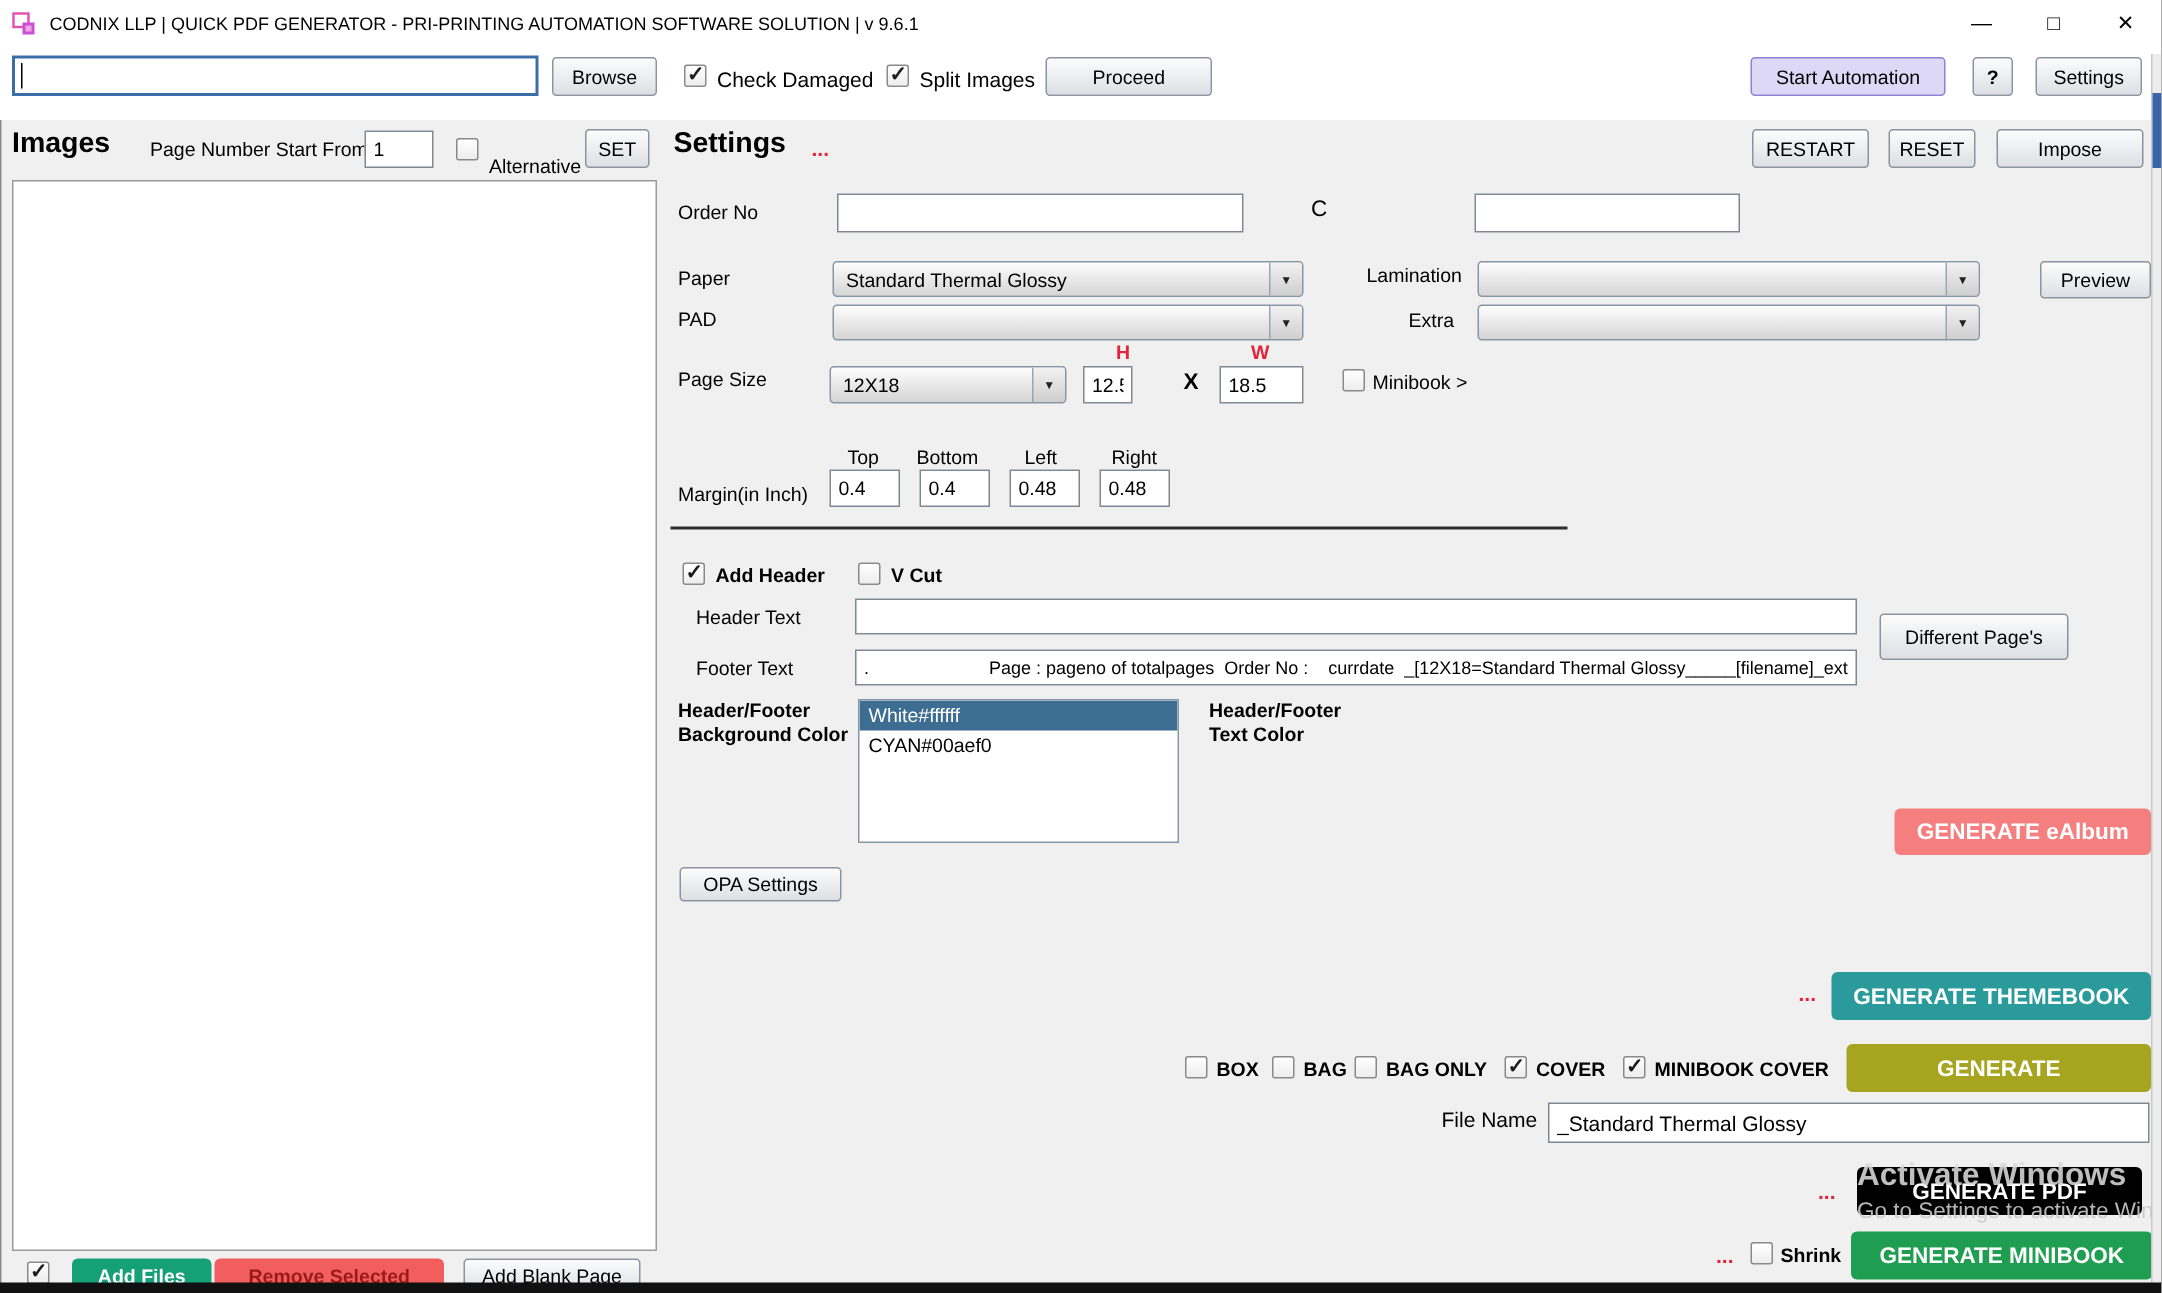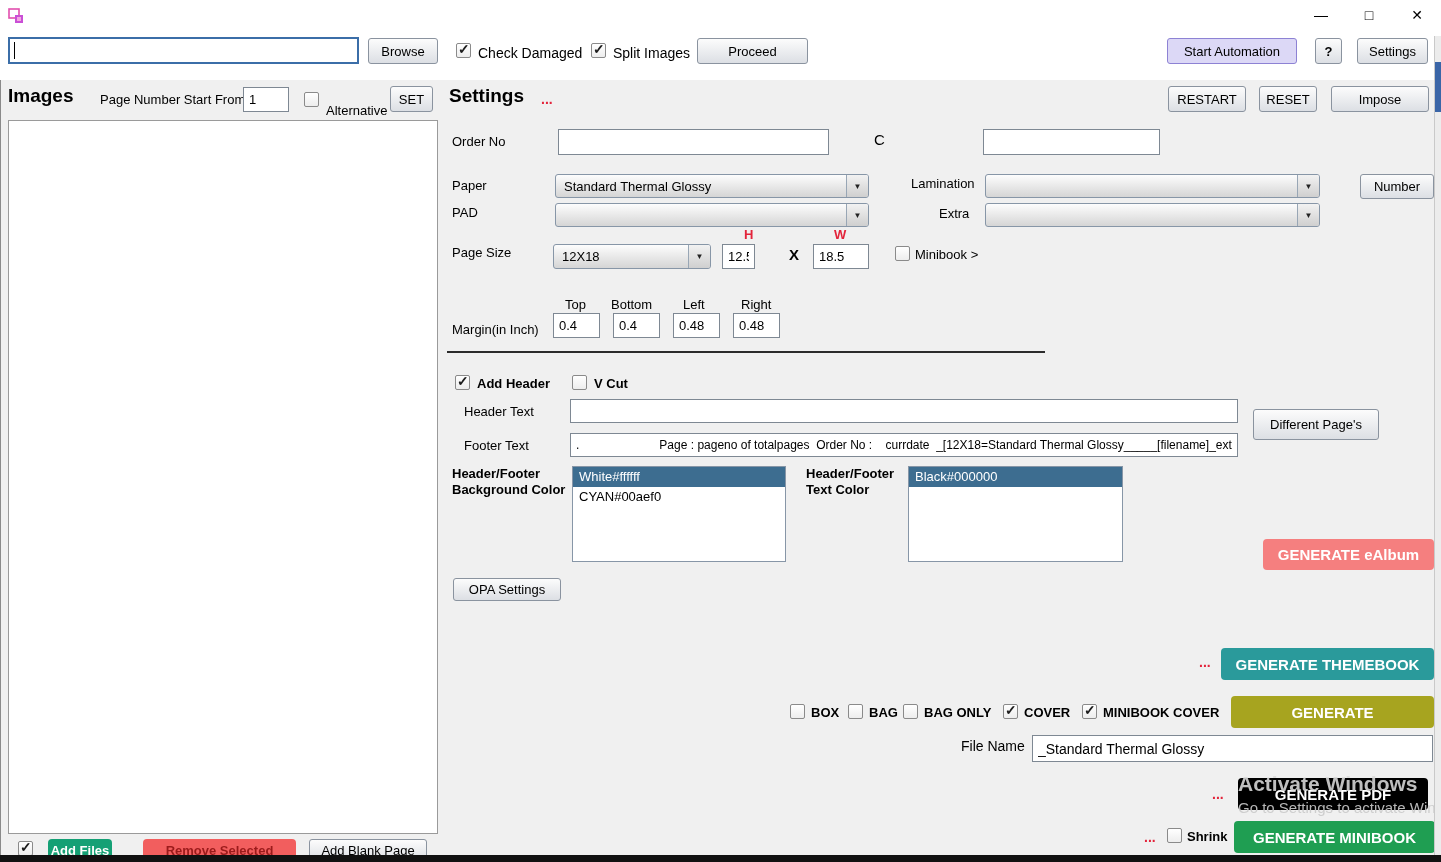--- a/index.html
+++ b/index.html
@@ -50,20 +50,21 @@
 
   <div class="topwhite"></div>
 
   <span class="abs" style="left:8px;top:7px;width:18px;height:18px;">
     <svg width="18" height="18" viewBox="0 0 18 18">
       <rect x="1" y="2" width="10" height="9" fill="none" stroke="#e24fae" stroke-width="1.6"></rect>
       <rect x="7" y="8" width="8" height="8" fill="#c94fd6"></rect>
       <rect x="9" y="10" width="4" height="4" fill="#f3a6e0"></rect>
     </svg>
   </span>
+  <span class="lbl" style="left:33px;top:9px;font-size:12px;">CODNIX LLP | QUICK PDF GENERATOR - PRI-PRINTING AUTOMATION SOFTWARE SOLUTION | v 9.6.1</span>
 
   <div class="btn ghost" style="left:1300px;top:3px;width:42px;height:24px;">—</div>
   <div class="btn ghost" style="left:1348px;top:3px;width:42px;height:24px;">□</div>
   <div class="btn ghost" style="left:1396px;top:3px;width:42px;height:24px;">✕</div>
 
   <input class="inp" style="left: 8px; top: 37px; width: 351px; height: 27px; border: 2px solid rgb(59, 110, 168);" value="">
   <span class="caret" style="left:14px;top:42px;"></span>
 
   <div class="btn" style="left:368px;top:38px;width:70px;height:26px;">Browse</div>
 
@@ -97,40 +98,40 @@
 
   <div class="btn" style="left:1168px;top:86px;width:78px;height:26px;">RESTART</div>
   <div class="btn" style="left:1259px;top:86px;width:58px;height:26px;">RESET</div>
   <div class="btn" style="left:1331px;top:86px;width:98px;height:26px;">Impose</div>
 
   <div class="abs" style="left:8px;top:120px;width:430px;height:714px;background:#fff;border:1px solid #9a9a9a;"></div>
 
   <span class="cb checked" style="left:18px;top:841px;">
     <span class="tick">✓</span>
   </span>
-  <div class="cbtn" style="left:48px;top:839px;width:64px;height:23px;background:#15a075;font-size:13px;">Add Files</div>
+  <div class="cbtn" style="left:48px;top:839px;width:93px;height:23px;background:#15a075;font-size:13px;">Add Files</div>
   <div class="cbtn" style="left:143px;top:839px;width:153px;height:23px;background:#f25e5e;color:#9b1b1b;font-size:13px;">Remove Selected</div>
   <div class="btn" style="left:309px;top:839px;width:118px;height:23px;">Add Blank Page</div>
 
   <span class="lbl" style="left:452px;top:134px;">Order No</span>
   <input class="inp" style="left: 558px; top: 129px; width: 271px; height: 26px;" value="">
   <span class="lbl" style="left:874px;top:131px;font-size:15px;">C</span>
   <input class="inp" style="left: 983px; top: 129px; width: 177px; height: 26px;" value="">
 
   <span class="lbl" style="left:452px;top:178px;">Paper</span>
   <div class="combo" style="left:555px;top:174px;width:314px;height:24px;">
     <span class="val">Standard Thermal Glossy</span>
     <span class="arrow">▼</span>
   </div>
   <span class="lbl" style="left:911px;top:176px;">Lamination</span>
   <div class="combo" style="left:985px;top:174px;width:335px;height:24px;">
     <span class="val"></span>
     <span class="arrow">▼</span>
   </div>
-  <div class="btn" style="left:1360px;top:174px;width:74px;height:25px;">Number</div>
+  <div class="btn" style="left:1360px;top:174px;width:74px;height:25px;">Preview</div>
 
   <span class="lbl" style="left:452px;top:205px;">PAD</span>
   <div class="combo" style="left:555px;top:203px;width:314px;height:24px;">
     <span class="val"></span>
     <span class="arrow">▼</span>
   </div>
   <span class="lbl" style="left:939px;top:206px;">Extra</span>
   <div class="combo" style="left:985px;top:203px;width:335px;height:24px;">
     <span class="val"></span>
     <span class="arrow">▼</span>
@@ -183,23 +184,20 @@
 
   <span class="lbl b" style="left:452px;top:466px;">Header/Footer</span>
   <span class="lbl b" style="left:452px;top:482px;">Background Color</span>
   <div class="listbox" style="left:572px;top:466px;width:214px;height:96px;">
     <div class="li checked">White#ffffff</div>
     <div class="li">CYAN#00aef0</div>
   </div>
 
   <span class="lbl b" style="left:806px;top:466px;">Header/Footer</span>
   <span class="lbl b" style="left:806px;top:482px;">Text Color</span>
-  <div class="listbox" style="left:908px;top:466px;width:215px;height:96px;">
-    <div class="li checked">Black#000000</div>
-  </div>
 
   <div class="cbtn" style="left:1263px;top:539px;width:171px;height:31px;background:#f57f7f;font-size:15px;">GENERATE eAlbum</div>
 
   <div class="btn" style="left:453px;top:578px;width:108px;height:23px;">OPA Settings</div>
 
   <span class="lbl red" style="left:1199px;top:654px;font-size:14px;">...</span>
   <div class="cbtn" style="left:1221px;top:648px;width:213px;height:32px;background:#2a9a9b;font-size:15px;">GENERATE THEMEBOOK</div>
 
   <span class="cb" style="left:790px;top:704px;">
     

